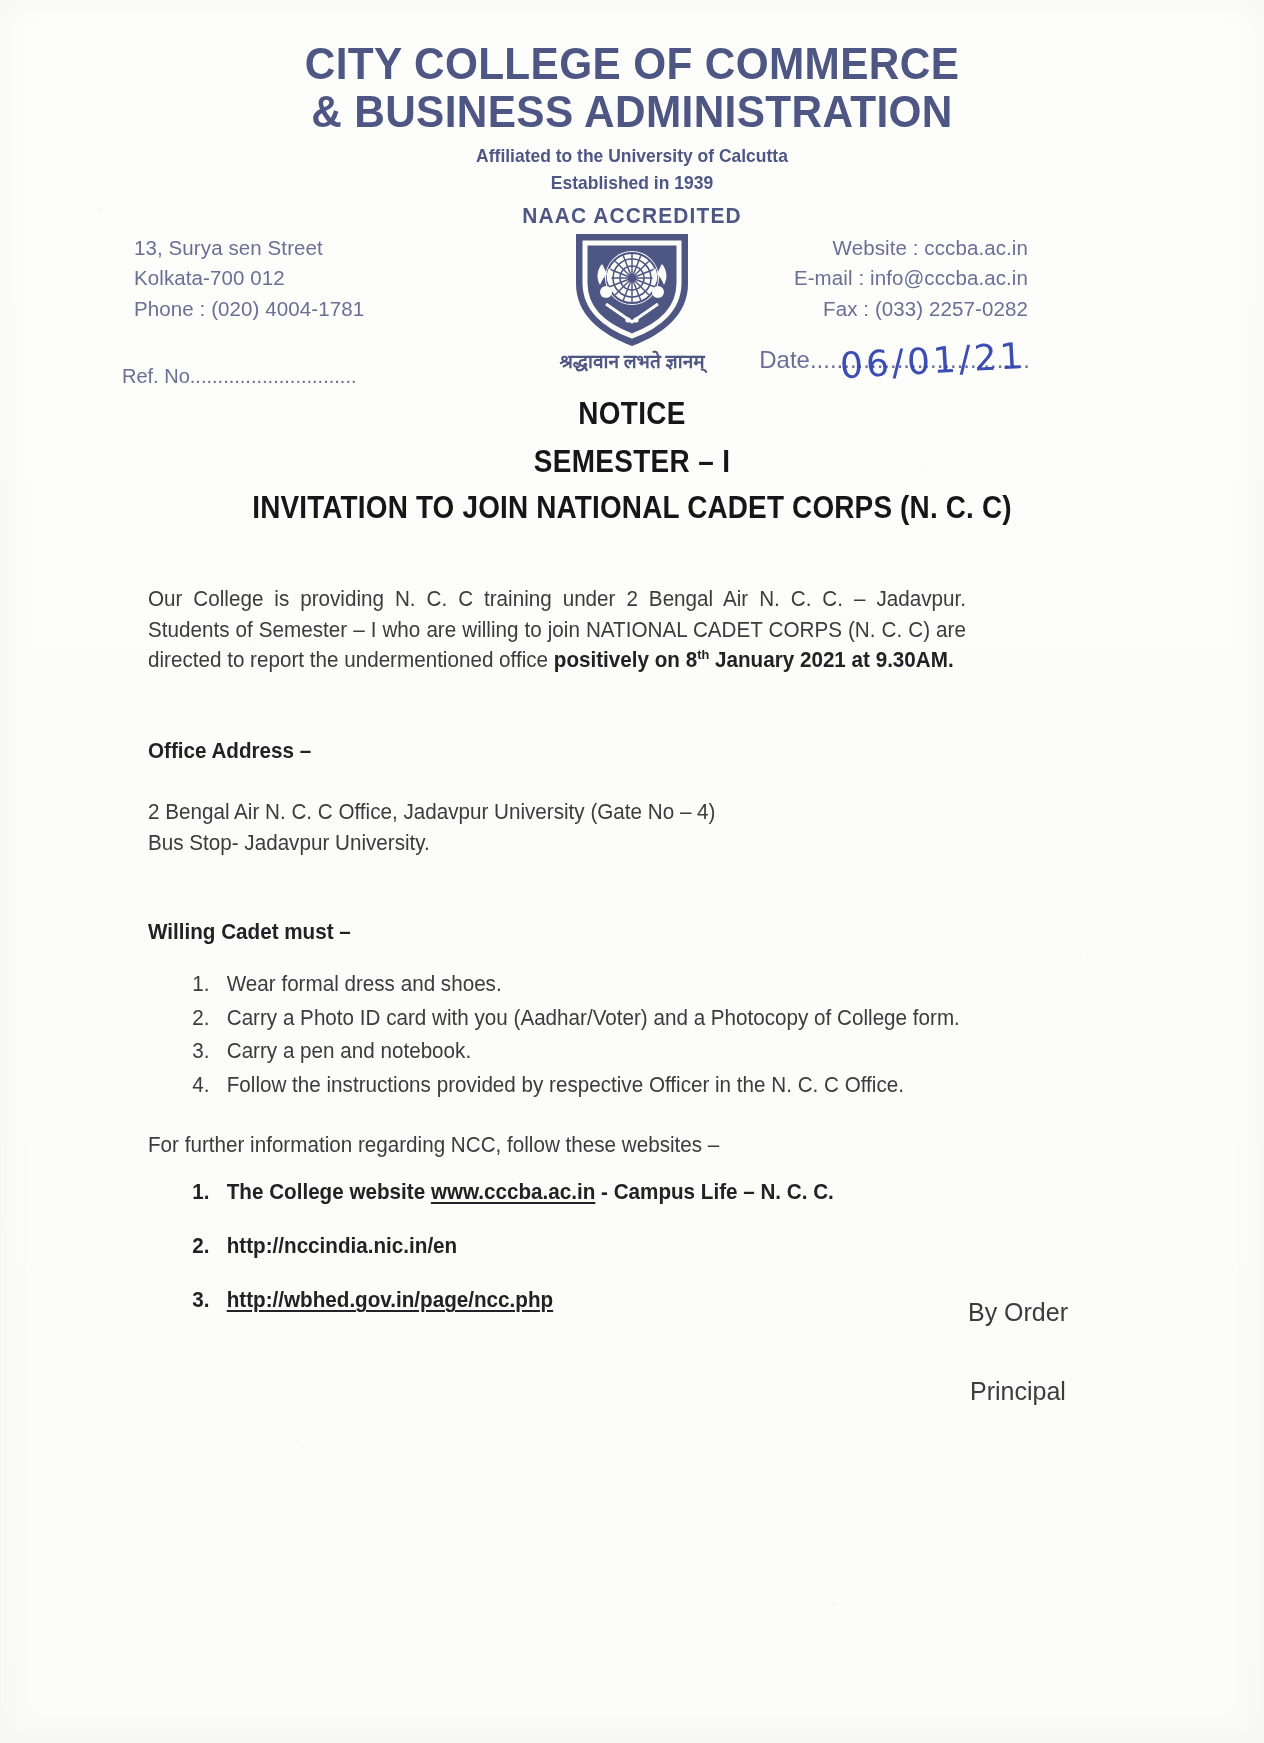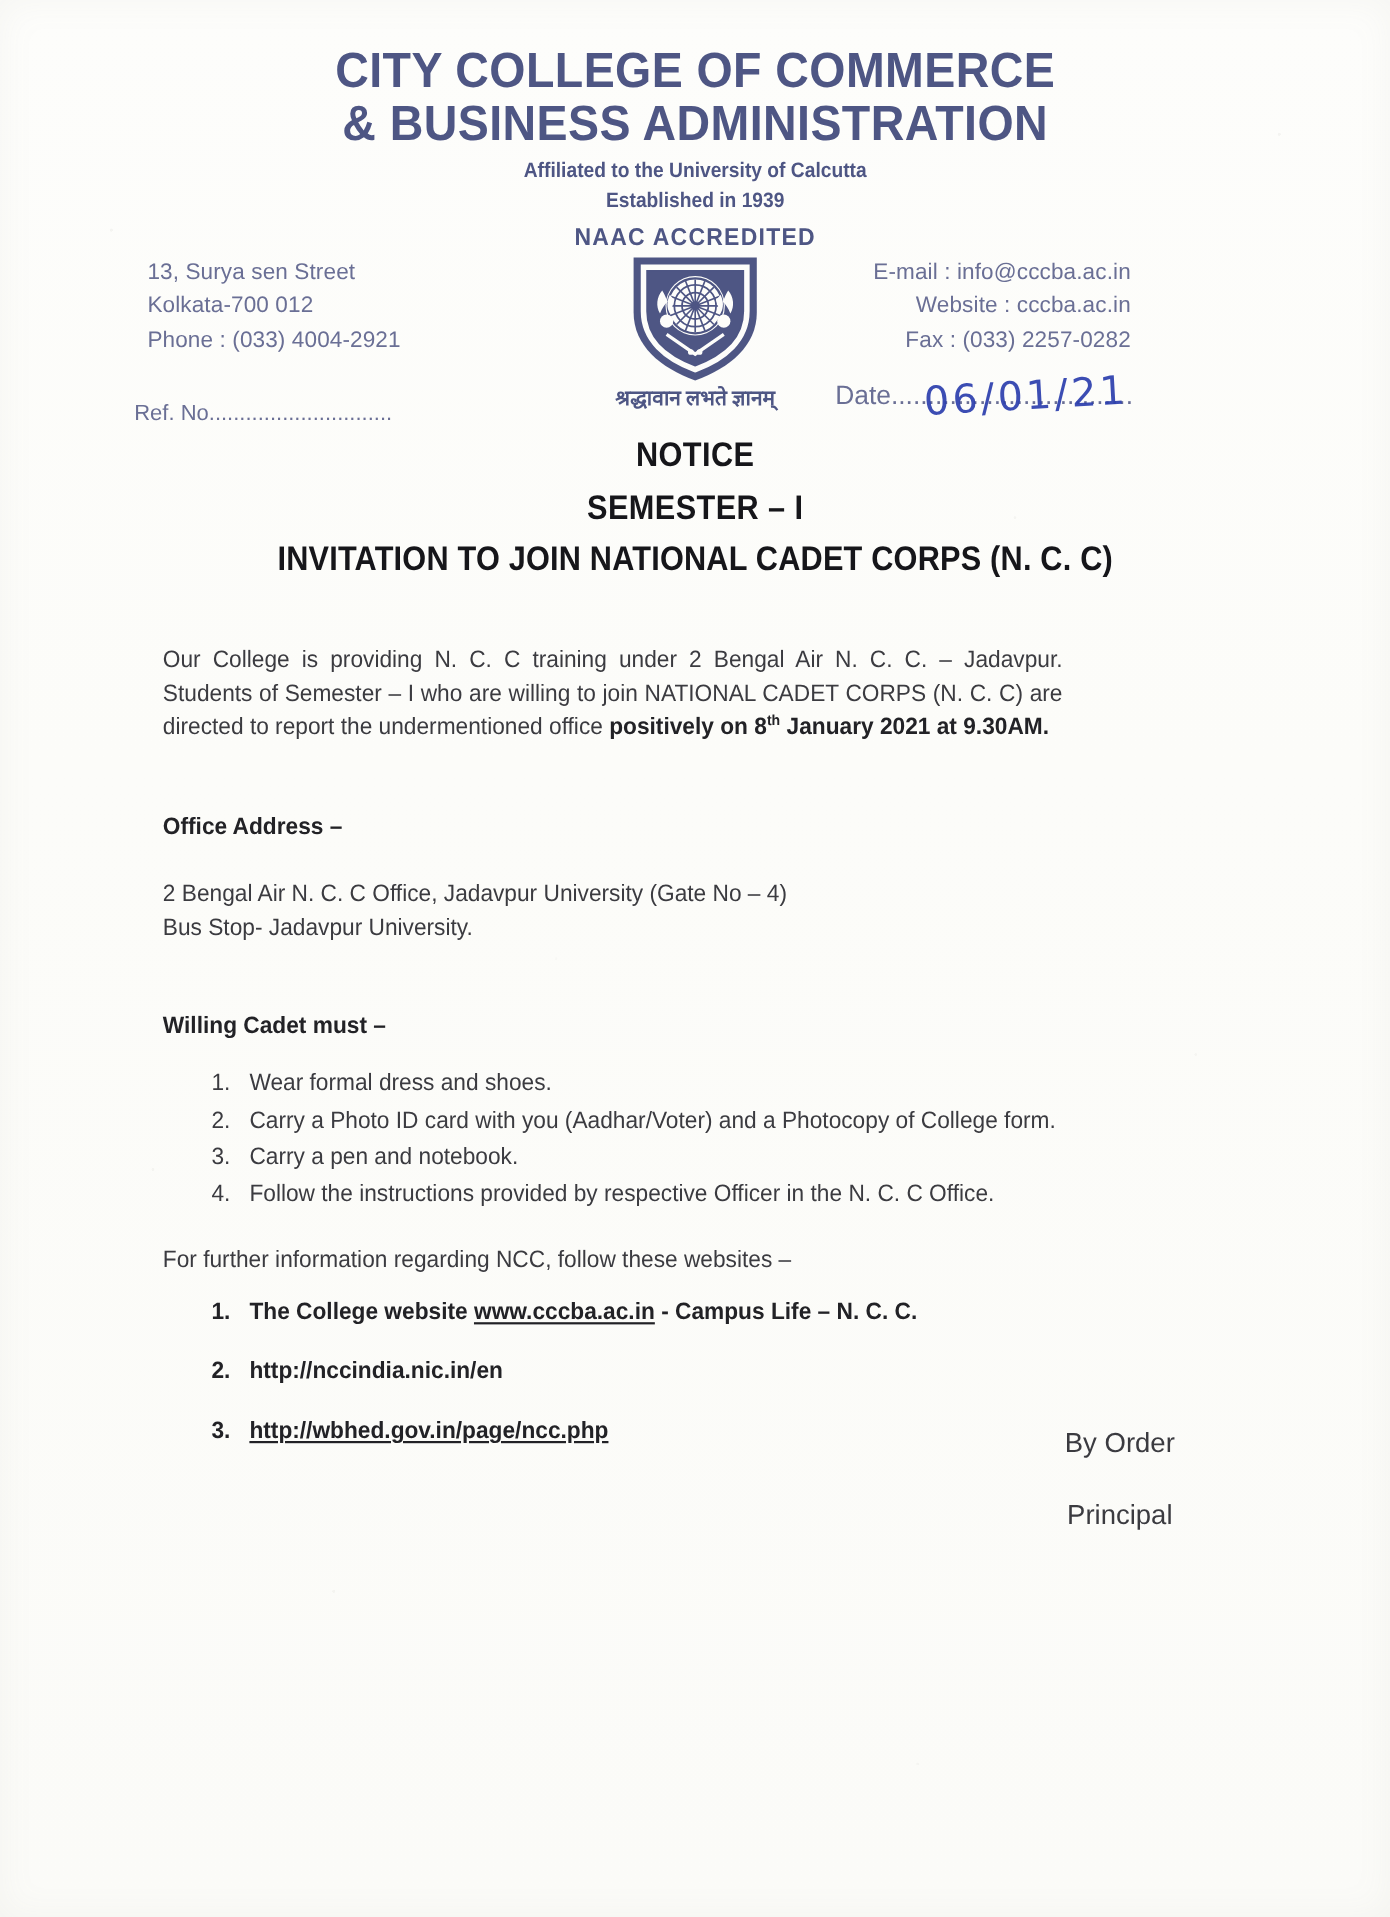--- a/index.html
+++ b/index.html
@@ -147,21 +147,21 @@
     transform:scaleX(.96);transform-origin:left top;
   }
   ol.links li{padding-left:12px;margin-bottom:24px;}
   .u{text-decoration:underline;text-underline-offset:3px;}
 
   
   .signoff{
     position:absolute;right:196px;top:1300px;
     text-align:center;color:#3b3b40;font-size:25px;line-height:1.0;
   }
-  .signoff .s2{margin-top:40px;}
+  .signoff .s2{margin-top:54px;}
 </style>
 </head>
 <body>
 
 <div class="page">
   <div class="paper-grain"></div>
   <div class="edge-shadow"></div>
 
   <div class="letterhead">
     <div class="lh-line">CITY COLLEGE OF COMMERCE</div>
@@ -211,26 +211,26 @@
       <path d="M40 76 L66 94 L92 76" fill="none" stroke="#fdfdfa" stroke-width="3"></path>
       <circle cx="62" cy="92" r="2.6" fill="#fdfdfa"></circle>
       <circle cx="70" cy="92" r="2.6" fill="#fdfdfa"></circle>
     </svg>
   </div>
   <div class="motto">श्रद्धावान लभते ज्ञानम्</div>
 
   <div class="contact-left">
     <div>13, Surya sen Street</div>
     <div>Kolkata-700 012</div>
-    <div>Phone : (033) 4004-2921</div>
+    <div>Phone : (020) 4004-1781</div>
   </div>
 
   <div class="contact-right">
+    <div>Website : cccba.ac.in</div>
     <div>E-mail : info@cccba.ac.in</div>
-    <div>Website : cccba.ac.in</div>
     <div>Fax : (033) 2257-0282</div>
   </div>
 
   <div class="refno">Ref. No..............................</div>
   <div class="dateline">Date.................................</div>
   <div class="date-hand">06/01/21</div>
 
   <div class="notice-head h-notice">NOTICE</div>
   <div class="notice-head h-sem">SEMESTER – I</div>
   <div class="notice-head h-title">INVITATION TO JOIN NATIONAL CADET CORPS (N. C. C)</div>

